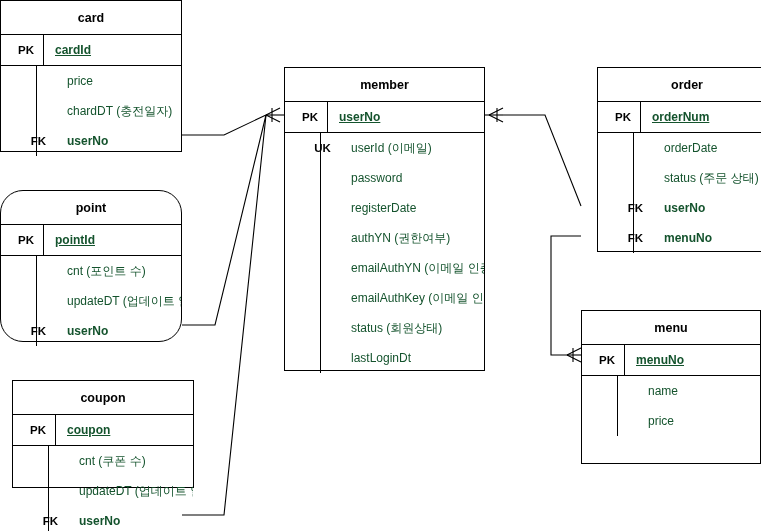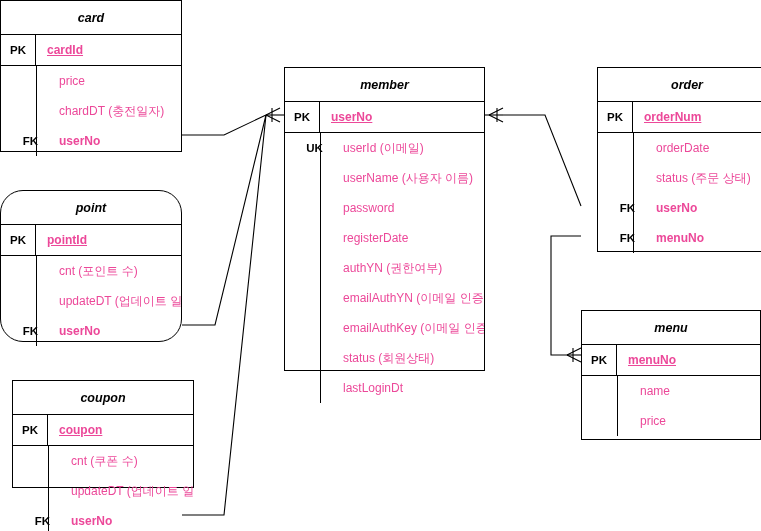--- a/index.html
+++ b/index.html
@@ -35,21 +35,20 @@
   }
   .entity-title {
     height: 34px;
     line-height: 34px;
     text-align: center;
     font-weight: bold;
     font-size: 12.5px;
     color: #000000;
     border-bottom: 1px solid #000000;
     box-sizing: border-box;
-    font-style: italic;
   }
   .pk-section {
     border-bottom: 1px solid #000000;
     box-sizing: border-box;
   }
   .attr-row {
     display: flex;
     align-items: center;
     height: 30px;
     box-sizing: border-box;
@@ -59,20 +58,21 @@
     min-width: 35px;
     height: 100%;
     display: flex;
     align-items: center;
     justify-content: center;
     font-weight: bold;
     font-size: 11.5px;
     color: #000000;
     border-right: 1px solid #000000;
     box-sizing: border-box;
+    margin-left: 8px;
   }
   .pk-section .key-cell,
   .body-section .key-cell {
     border-right: 1px solid #000000;
   }
   .body-section {
     position: relative;
     padding-left: 12px;
   }
   .body-section .attr-row .key-cell {
@@ -84,21 +84,21 @@
     left: 35px;
     top: 0;
     bottom: 0;
     width: 1px;
     background: #000000;
   }
   .name-cell {
     flex: 1;
     padding-left: 11px;
     font-size: 12px;
-    color: #ec4899;
+    color: #14532d;
     white-space: nowrap;
     overflow: hidden;
   }
   .name-cell.pk-name {
     font-weight: bold;
     text-decoration: underline;
   }
   .name-cell.fk-name {
     font-weight: bold;
   }
@@ -225,24 +225,20 @@
         <span class="name-cell pk-name">userNo</span>
       </div>
     </div>
     <div class="body-section">
       <div class="attr-row">
         <span class="key-cell">UK</span>
         <span class="name-cell">userId (이메일)</span>
       </div>
       <div class="attr-row">
         <span class="key-cell"></span>
-        <span class="name-cell">userName (사용자 이름)</span>
-      </div>
-      <div class="attr-row">
-        <span class="key-cell"></span>
         <span class="name-cell">password</span>
       </div>
       <div class="attr-row">
         <span class="key-cell"></span>
         <span class="name-cell">registerDate</span>
       </div>
       <div class="attr-row">
         <span class="key-cell"></span>
         <span class="name-cell">authYN (권한여부)</span>
       </div>
@@ -286,21 +282,21 @@
         <span class="key-cell">FK</span>
         <span class="name-cell fk-name">userNo</span>
       </div>
       <div class="attr-row">
         <span class="key-cell">FK</span>
         <span class="name-cell fk-name">menuNo</span>
       </div>
     </div>
   </div>
 
-  <div class="entity" style="left:581px; top:310px; width:180px; height:130px;">
+  <div class="entity" style="left:581px; top:310px; width:180px; height:154px;">
     <div class="entity-title">menu</div>
     <div class="pk-section">
       <div class="attr-row">
         <span class="key-cell">PK</span>
         <span class="name-cell pk-name">menuNo</span>
       </div>
     </div>
     <div class="body-section">
       <div class="attr-row">
         <span class="key-cell"></span>

